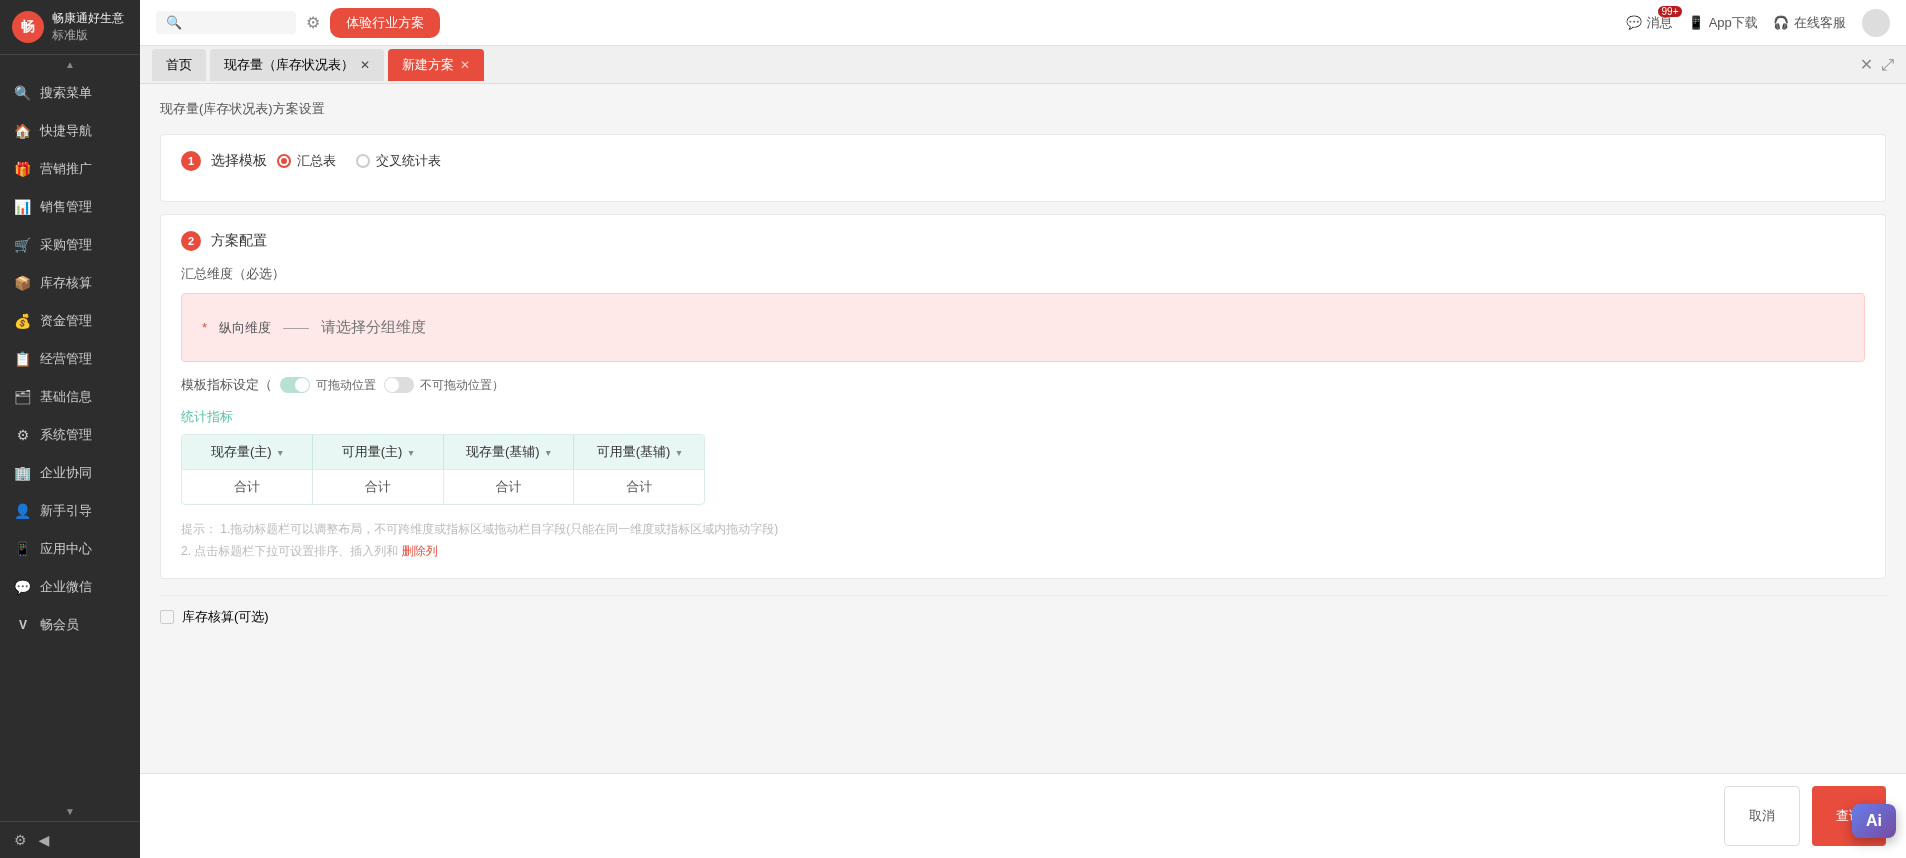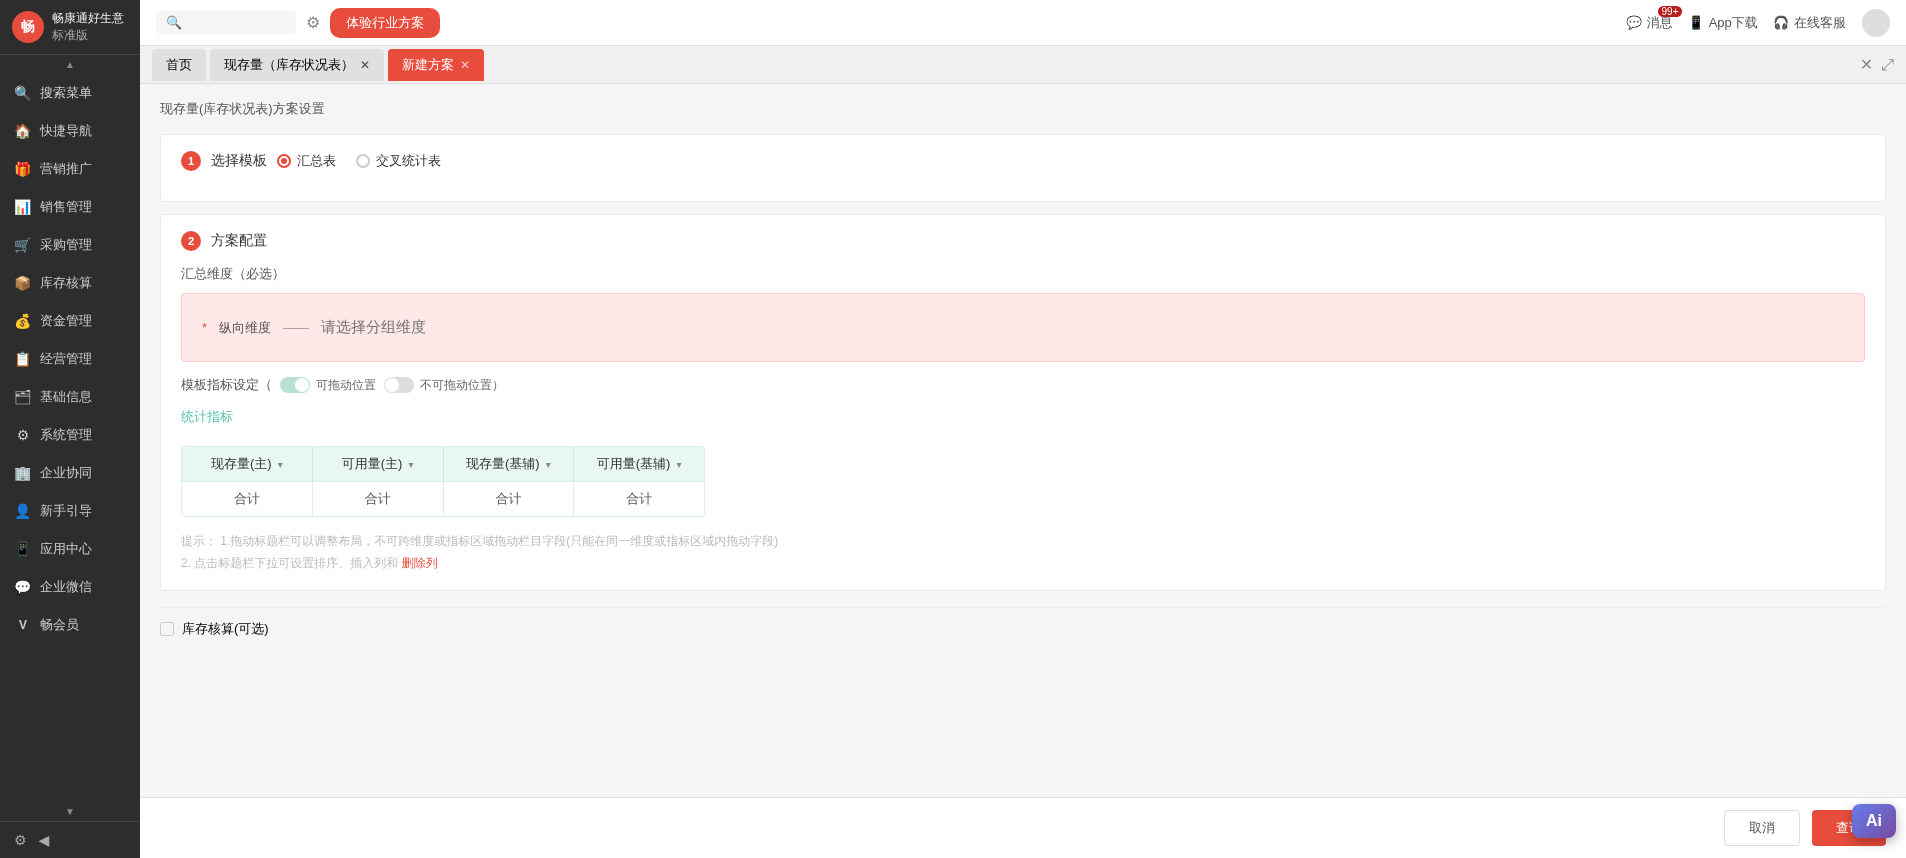--- a/index.html
+++ b/index.html
@@ -356,21 +356,21 @@
       background: white;
       border-radius: 50%;
       top: 1px;
       left: 1px;
     }
 
     
     .stats-section-label {
       color: #5bc0a8;
       font-size: 13px;
-      margin-bottom: 20px;
+      margin-bottom: 8px;
     }
     .stats-table {
       border: 1px solid #d9eee9;
       border-radius: 4px;
       overflow: hidden;
       width: 524px;
     }
     .stats-table-header {
       display: flex;
       background: #e8f7f3;
@@ -442,21 +442,21 @@
       padding: 12px 20px;
       display: flex;
       justify-content: flex-end;
       gap: 12px;
       flex-shrink: 0;
     }
     .btn-cancel {
       background: #fff;
       border: 1px solid #ddd;
       border-radius: 4px;
-      padding: 8px 24px;
+      padding: 20px 24px;
       font-size: 13px;
       color: #555;
       cursor: pointer;
     }
     .btn-query {
       background: #e74c3c;
       border: none;
       border-radius: 4px;
       padding: 8px 24px;
       font-size: 13px;

